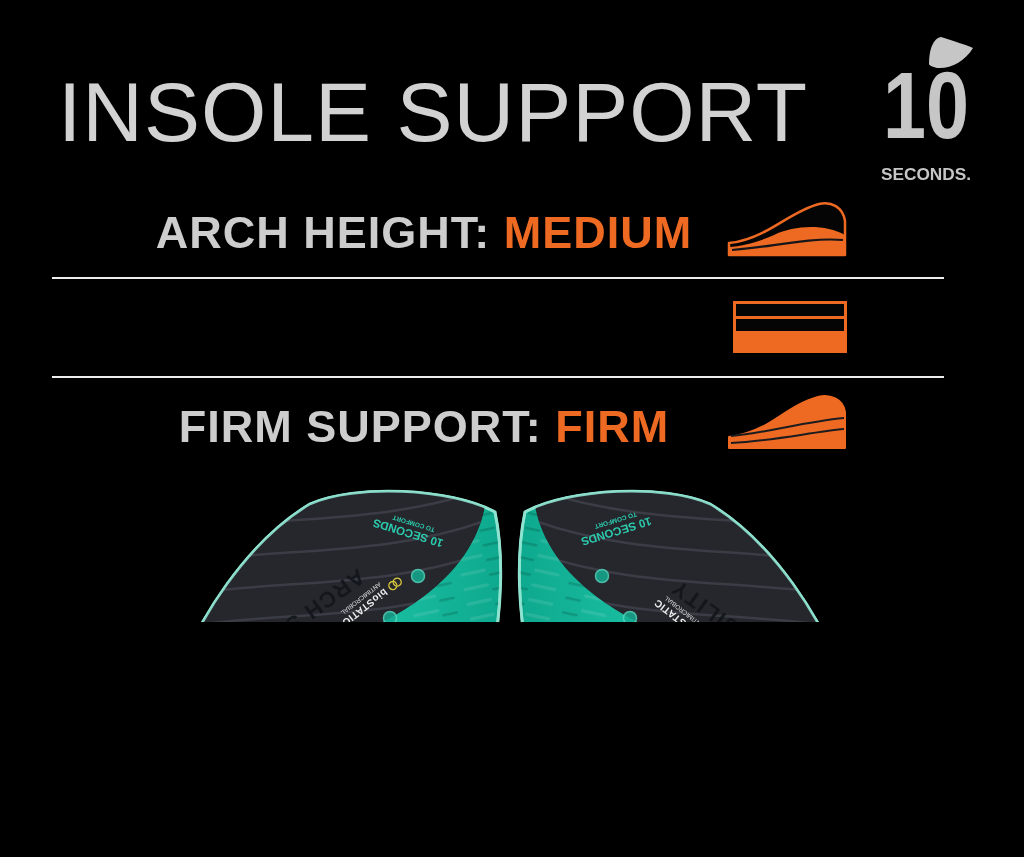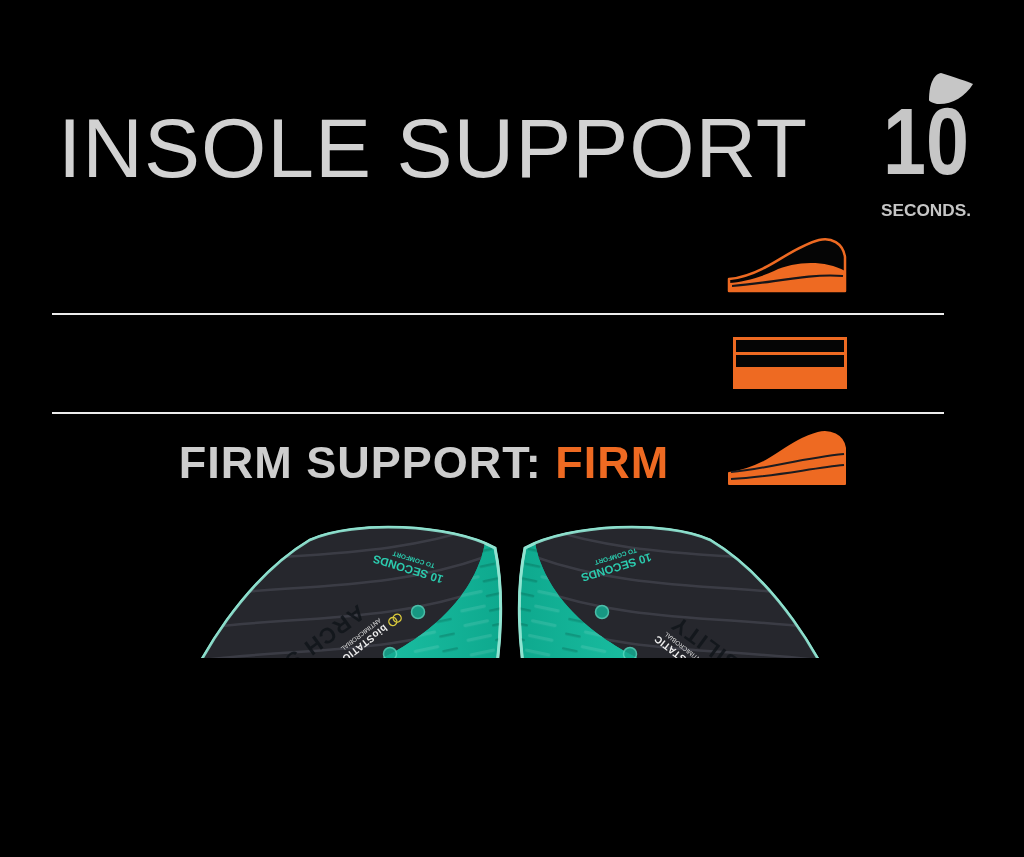--- a/index.html
+++ b/index.html
@@ -1,17 +1,17 @@
 <!DOCTYPE html>
 <html><head>
 <meta charset="utf-8">
 <style>
   html,body{margin:0;padding:0;background:#000;}
   #stage{position:relative;width:1024px;height:622px;background:#000;overflow:hidden;
-         font-family:"Liberation Sans",sans-serif;margin-top:36px;}
+         font-family:"Liberation Sans",sans-serif;}
   .page-title{position:absolute;left:58px;top:64px;font-size:84px;font-weight:400;
               letter-spacing:1px;color:#D2D2D2;white-space:nowrap;}
   .logo{position:absolute;left:870px;top:34px;width:112px;height:152px;}
   .spec-row{position:absolute;left:0;width:848px;text-align:center;font-size:45px;
             font-weight:bold;letter-spacing:1px;white-space:nowrap;}
   .spec-label{color:#CDCDCD;}
   .spec-value{color:#EE6A22;}
   .row1{top:207px;}
   .row2{top:304px;}
   .row3{top:401px;}
@@ -30,20 +30,24 @@
 <div id="stage">
 
   <div class="page-title">INSOLE SUPPORT</div>
 
   <svg class="logo" viewBox="0 0 112 152">
     <path d="M 59 30 C 59 12 65 4 71 3 C 84 7 96 11 103 14 C 95 27 81 35 67 34 C 62 33 59 31 59 30 Z" fill="#C6C6C6"></path>
     <text x="56" y="104" text-anchor="middle" font-family="Liberation Sans, sans-serif" font-size="94" font-weight="bold" fill="#C6C6C6" textLength="86" lengthAdjust="spacingAndGlyphs">10</text>
     <text x="56" y="146" text-anchor="middle" font-family="Liberation Sans, sans-serif" font-size="16" font-weight="bold" fill="#C6C6C6" textLength="90" lengthAdjust="spacingAndGlyphs">SECONDS.</text>
   </svg>
 
+  <div class="spec-row row1">
+    <span class="spec-label">ARCH HEIGHT:</span>
+    <span class="spec-value">MEDIUM</span>
+  </div>
   <div class="divider div1"></div>
 
   <div class="divider div2"></div>
 
   <div class="spec-row row3">
     <span class="spec-label">FIRM SUPPORT:</span>
     <span class="spec-value">FIRM</span>
   </div>
 
   <svg class="spec-icon icon1" width="120" height="58" viewBox="0 0 120 58">

